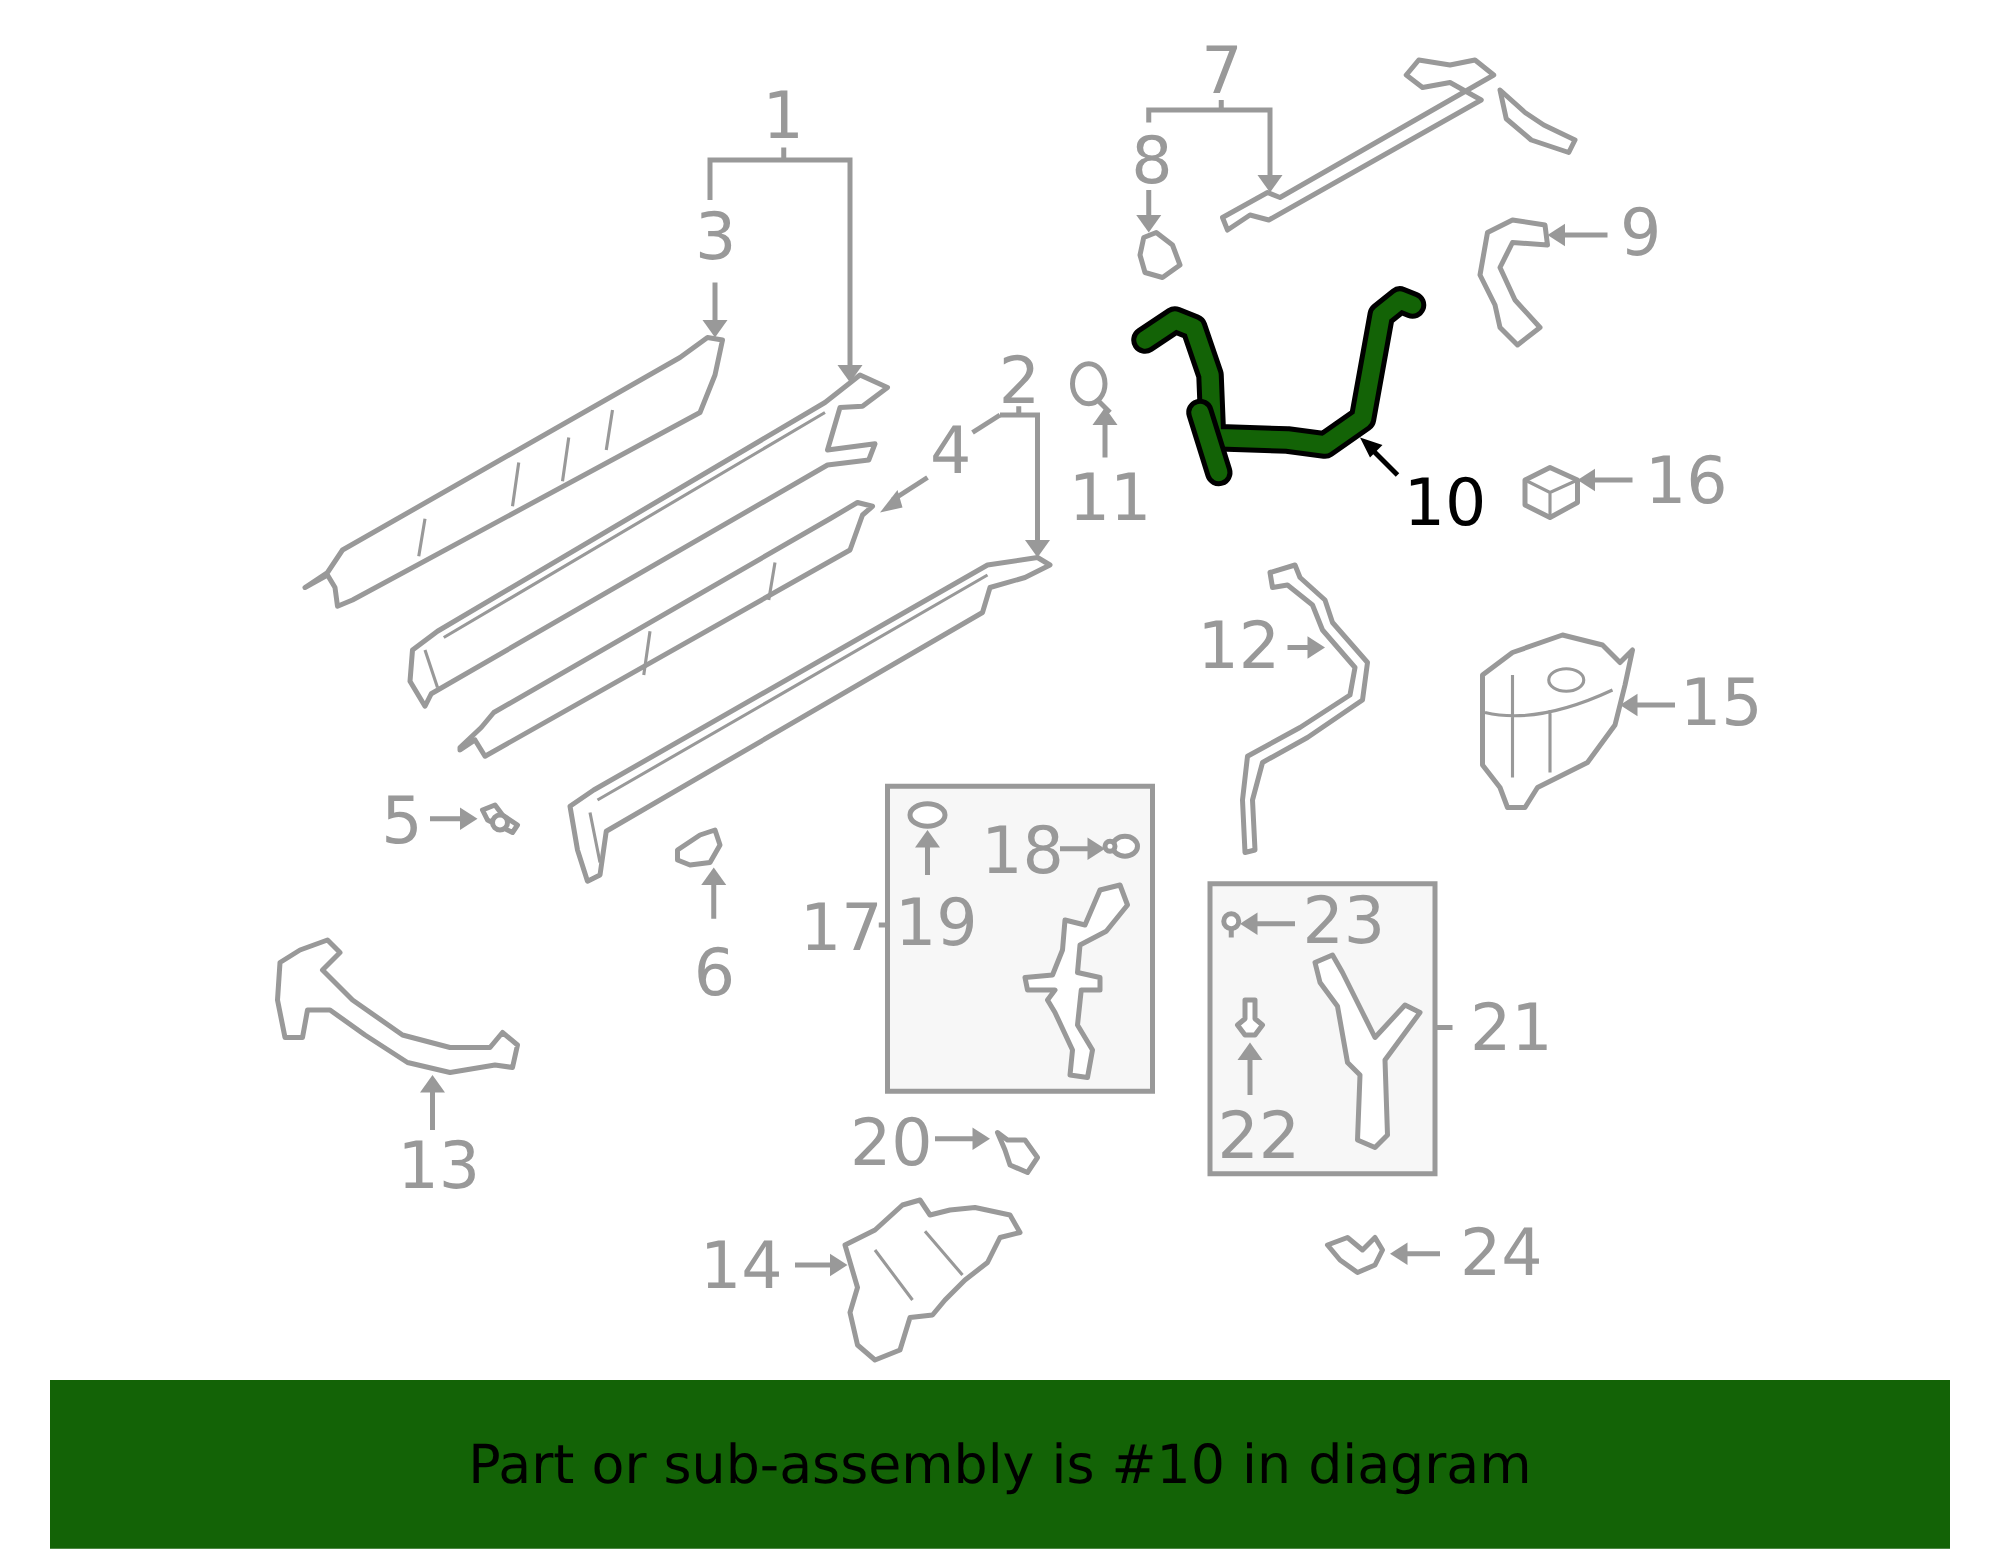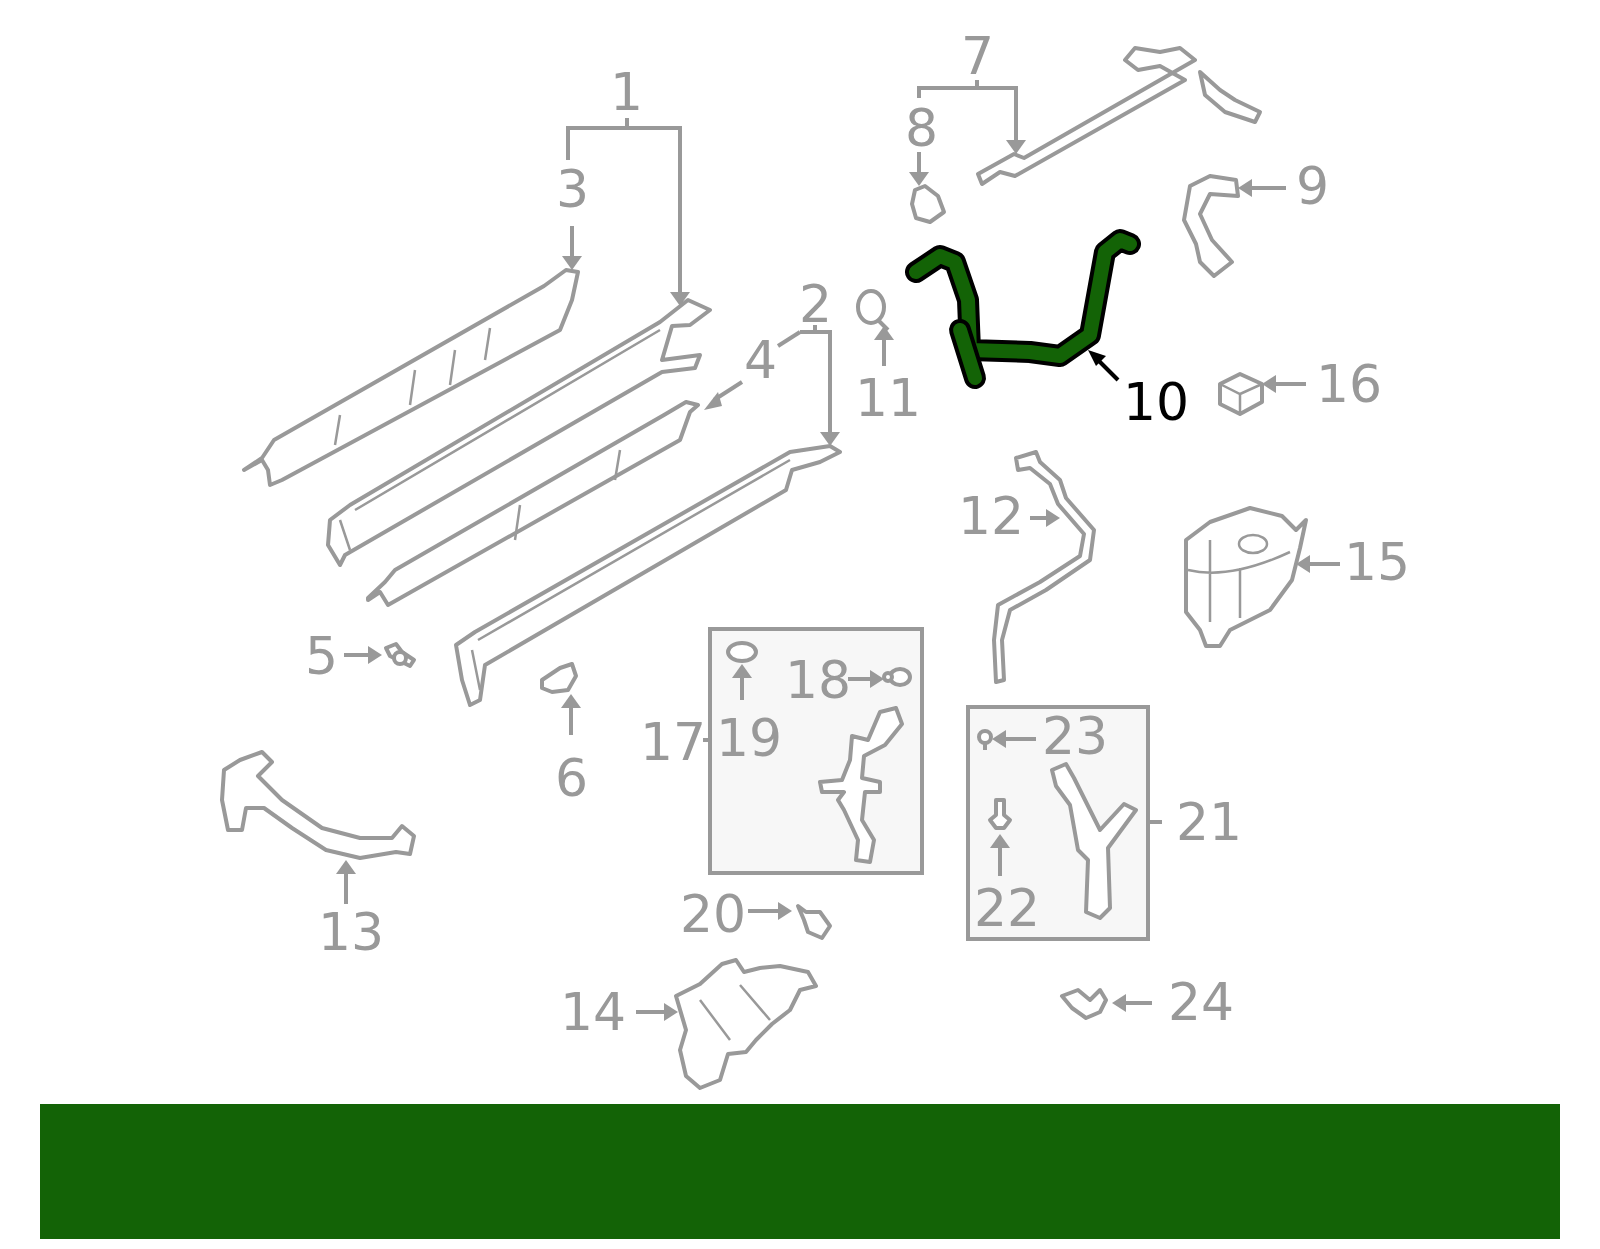--- a/index.html
+++ b/index.html
@@ -246,13 +246,14 @@
     <path class="part" d="M1062 996 L1078 990 L1090 1000 L1100 990 L1106 1000 L1100 1012 L1086 1018 L1072 1008 Z"></path>
   </g>
   <g>
     <path class="ln" d="M1152 1003 H1122"></path>
     <polygon fill="#999" points="1126,994 1112,1003 1126,1012"></polygon>
     <text class="callout" x="1168" y="1020">24</text>
   </g>
 </svg>
 
 <div class="banner">
+  <span>Part or sub-assembly is #10 in diagram</span>
 </div>
 
 </body></html>

